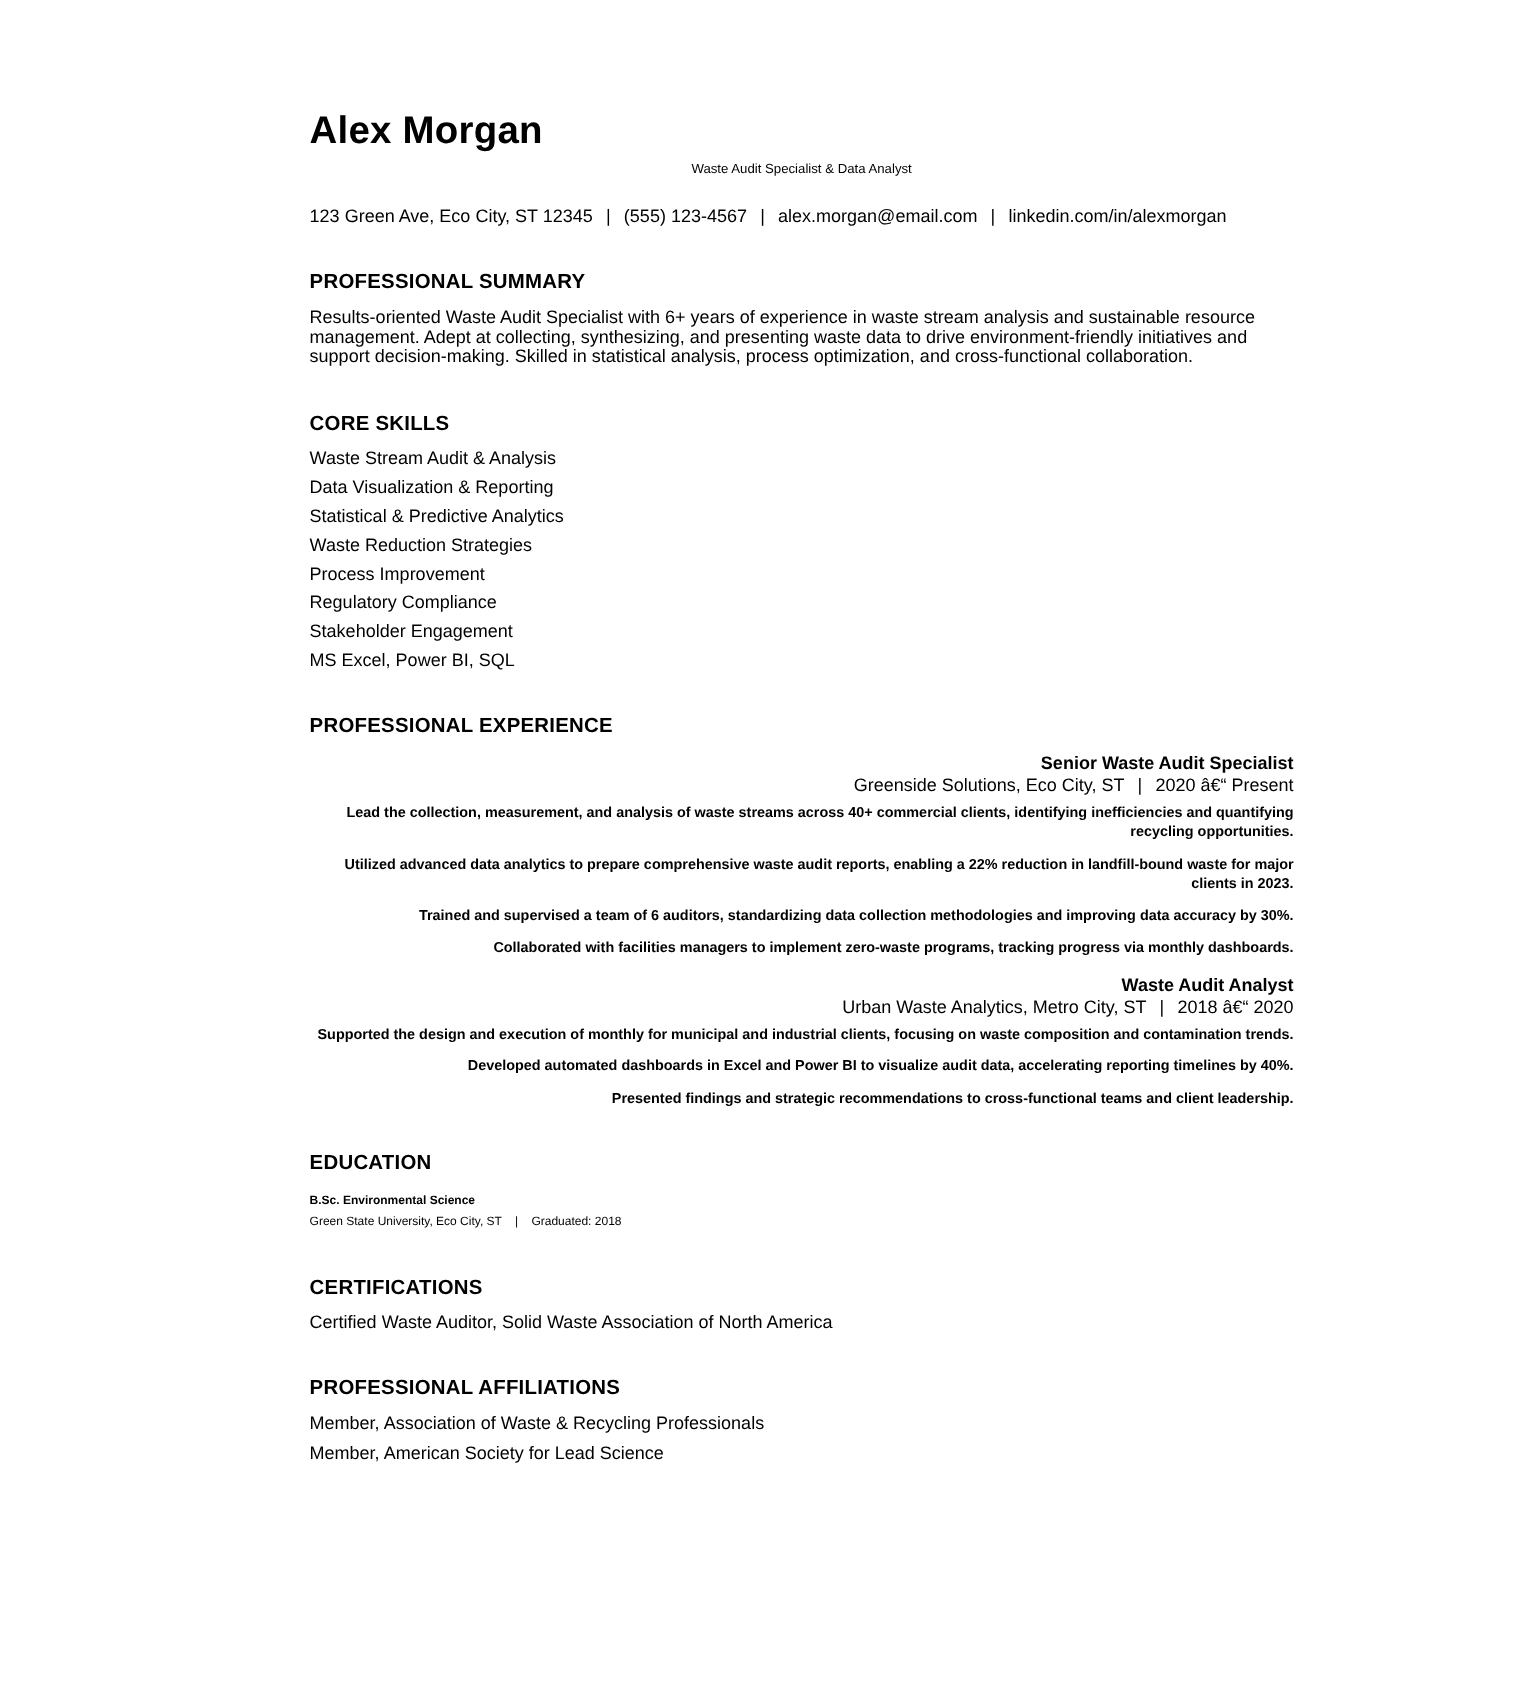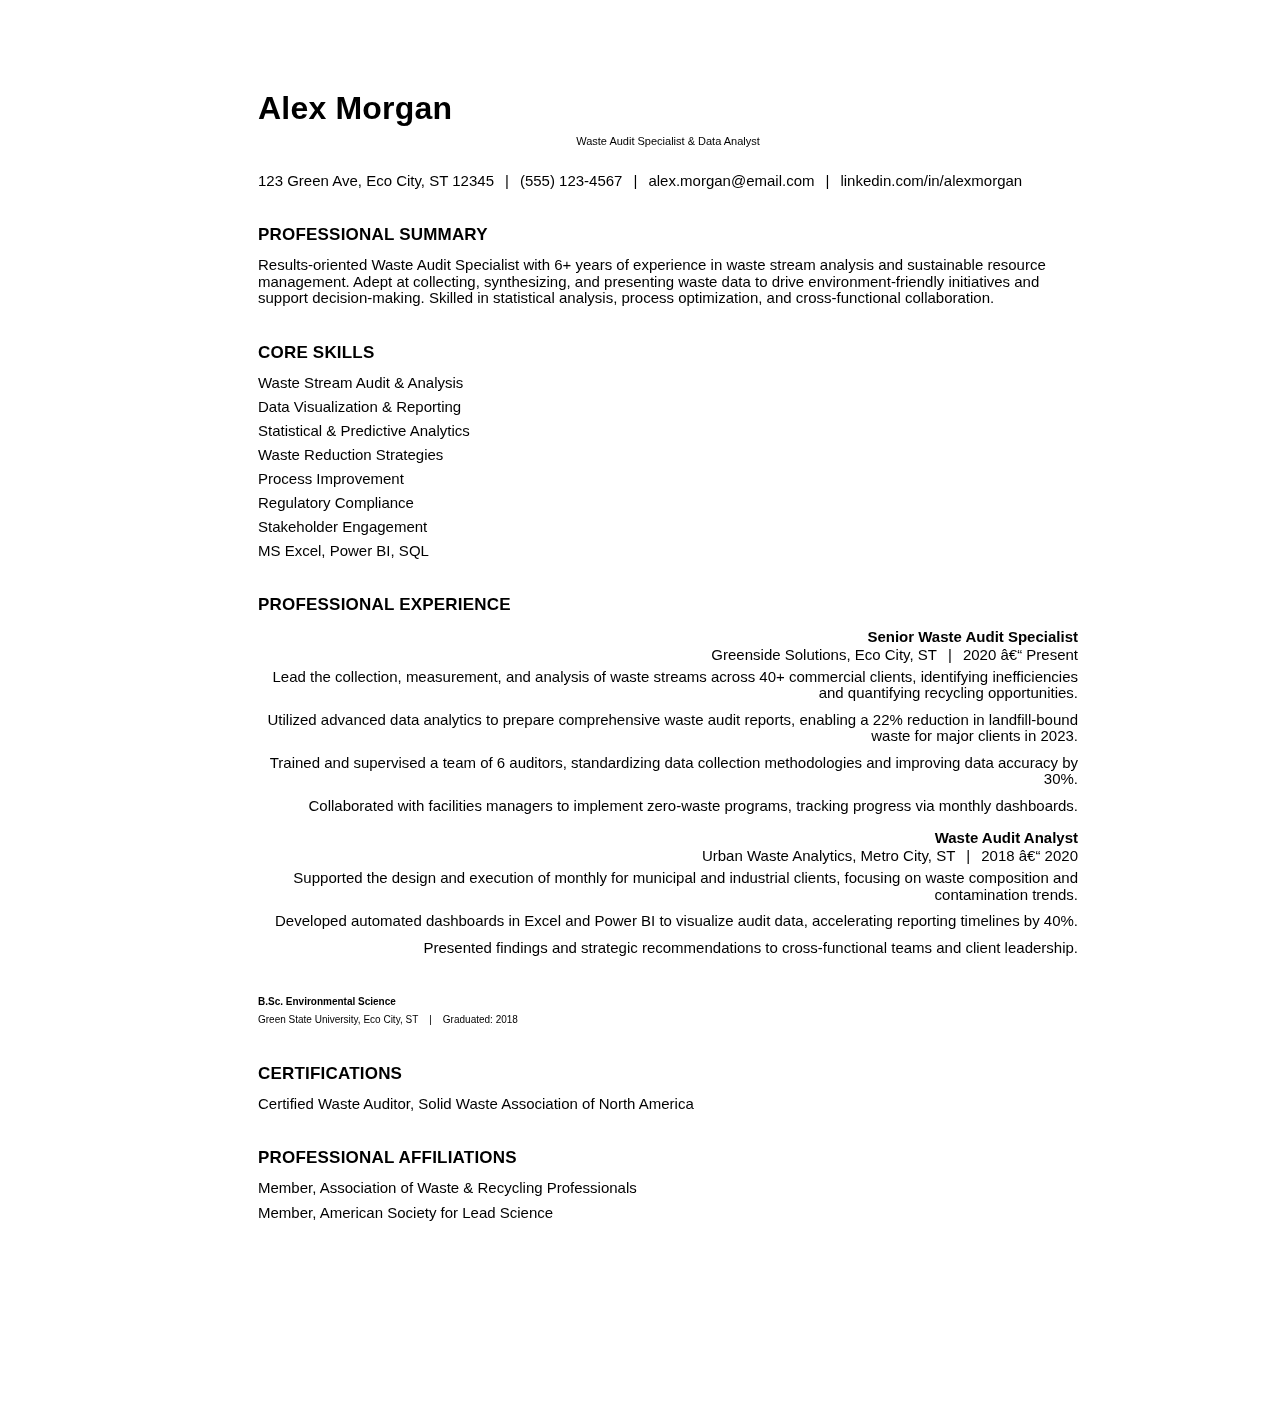--- a/index.html
+++ b/index.html
@@ -65,23 +65,24 @@
     font-size: 15px;
     font-weight: 700;
     line-height: 20px;
   }
   .job-meta {
     font-size: 15px;
     line-height: 16px;
     margin-bottom: 6px;
   }
   .bullet {
-    font-size: 15px;
+    font-size: 12px;
     line-height: 16.5px;
     margin-bottom: 10px;
+    font-weight: bold;
   }
   .bullet:last-child { margin-bottom: 0; }
   .degree {
     font-size: 10px;
     font-weight: 700;
     line-height: 20px;
   }
   .edu-meta {
     font-size: 10px;
     line-height: 16px;
@@ -142,20 +143,21 @@
       <div class="job-meta">
         <span>Urban Waste Analytics, Metro City, ST</span><span class="sep">|</span><span>2018 â€“ 2020</span>
       </div>
       <p class="bullet">Supported the design and execution of monthly for municipal and industrial clients, focusing on waste composition and contamination trends.</p>
       <p class="bullet">Developed automated dashboards in Excel and Power BI to visualize audit data, accelerating reporting timelines by 40%.</p>
       <p class="bullet">Presented findings and strategic recommendations to cross-functional teams and client leadership.</p>
     </div>
   </section>
 
   <section class="section">
+    <h2 class="section-heading">EDUCATION</h2>
     <div class="degree">B.Sc. Environmental Science</div>
     <div class="edu-meta">
       <span>Green State University, Eco City, ST</span><span class="sep">|</span><span>Graduated: 2018</span>
     </div>
   </section>
 
   <section class="section">
     <h2 class="section-heading">CERTIFICATIONS</h2>
     <div class="list-item">Certified Waste Auditor, Solid Waste Association of North America</div>
   </section>

